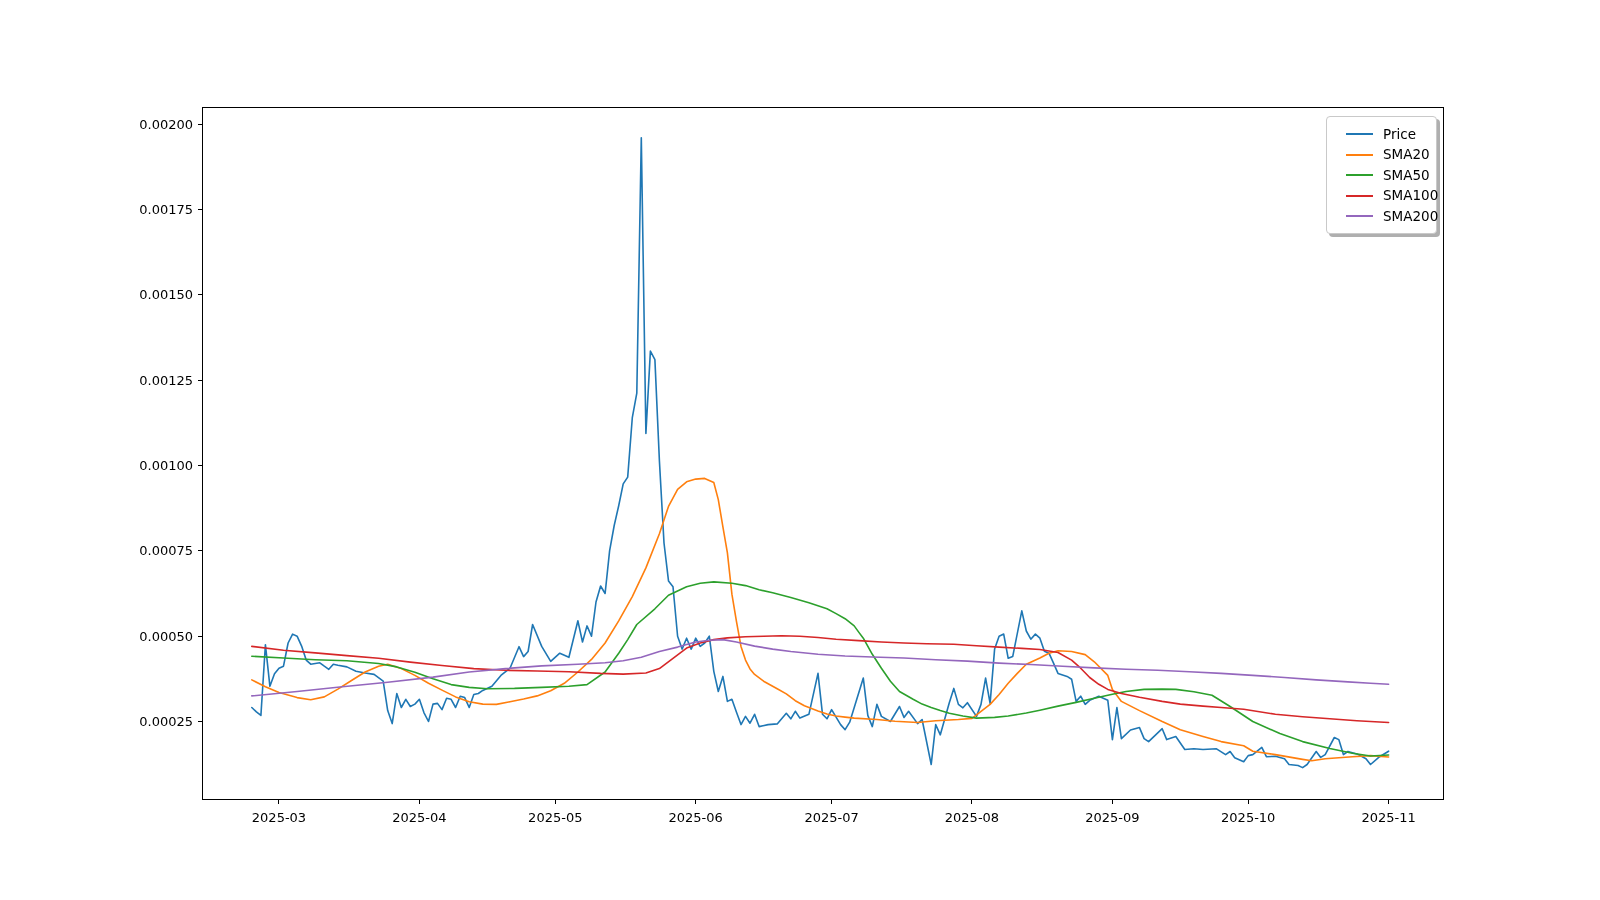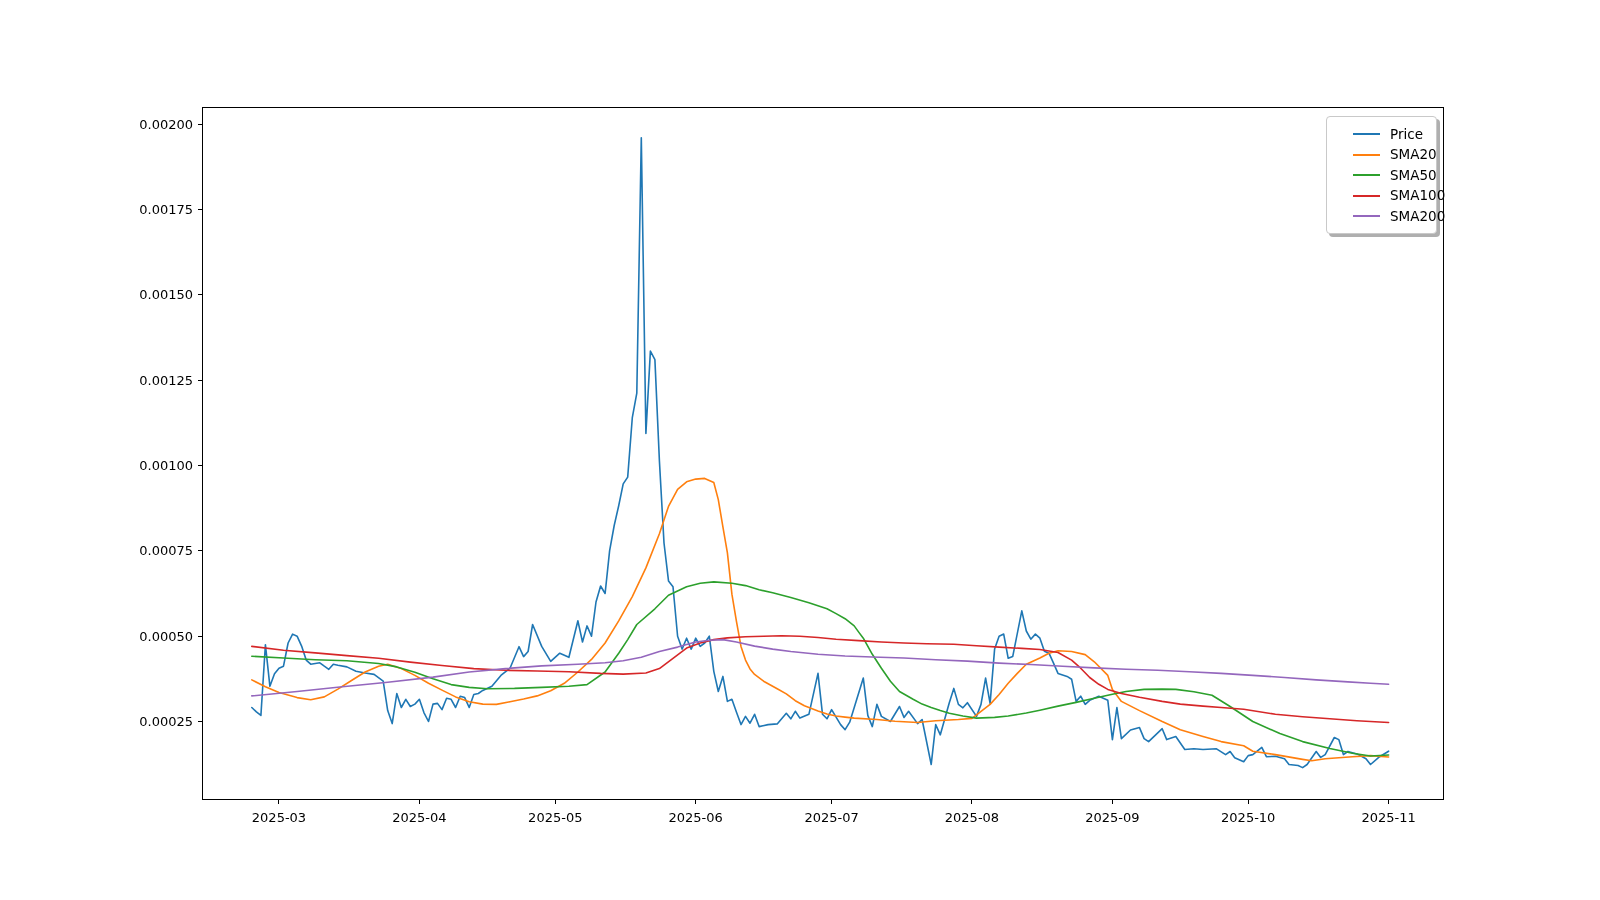--- a/index.html
+++ b/index.html
@@ -1,21 +1,21 @@
 <!DOCTYPE html>
 <html><head>
 <meta charset="utf-8">
 <style>
   html,body{margin:0;padding:0;background:#ffffff;}
   #figure{position:relative;width:1600px;height:900px;background:#ffffff;
           font-family:"DejaVu Sans","Liberation Sans",sans-serif;overflow:hidden;}
   #chart-svg{position:absolute;left:0;top:0;}
   .ticklabel{font-size:13px;fill:#000000;}
   #legend-box{position:absolute;background:#ffffff;border:1px solid #c9c9c9;border-radius:4px;
-              box-shadow:3px 3px 0 rgba(110,110,110,0.55);padding:7px 9px 6px 26px;box-sizing:border-box;}
+              box-shadow:3px 3px 0 rgba(110,110,110,0.55);padding:7px 9px 6px 19px;box-sizing:border-box;}
   .legend-row{display:flex;align-items:center;height:20.5px;}
   .legend-swatch{width:27px;height:2px;margin-right:10px;flex:0 0 auto;}
   .legend-label{font-size:13.5px;color:#000000;white-space:nowrap;line-height:1;}
 </style>
 </head>
 <body>
 
 <div id="figure">
   <svg id="chart-svg" width="1600" height="900" viewBox="0 0 1600 900" xmlns="http://www.w3.org/2000/svg">
       <defs>

